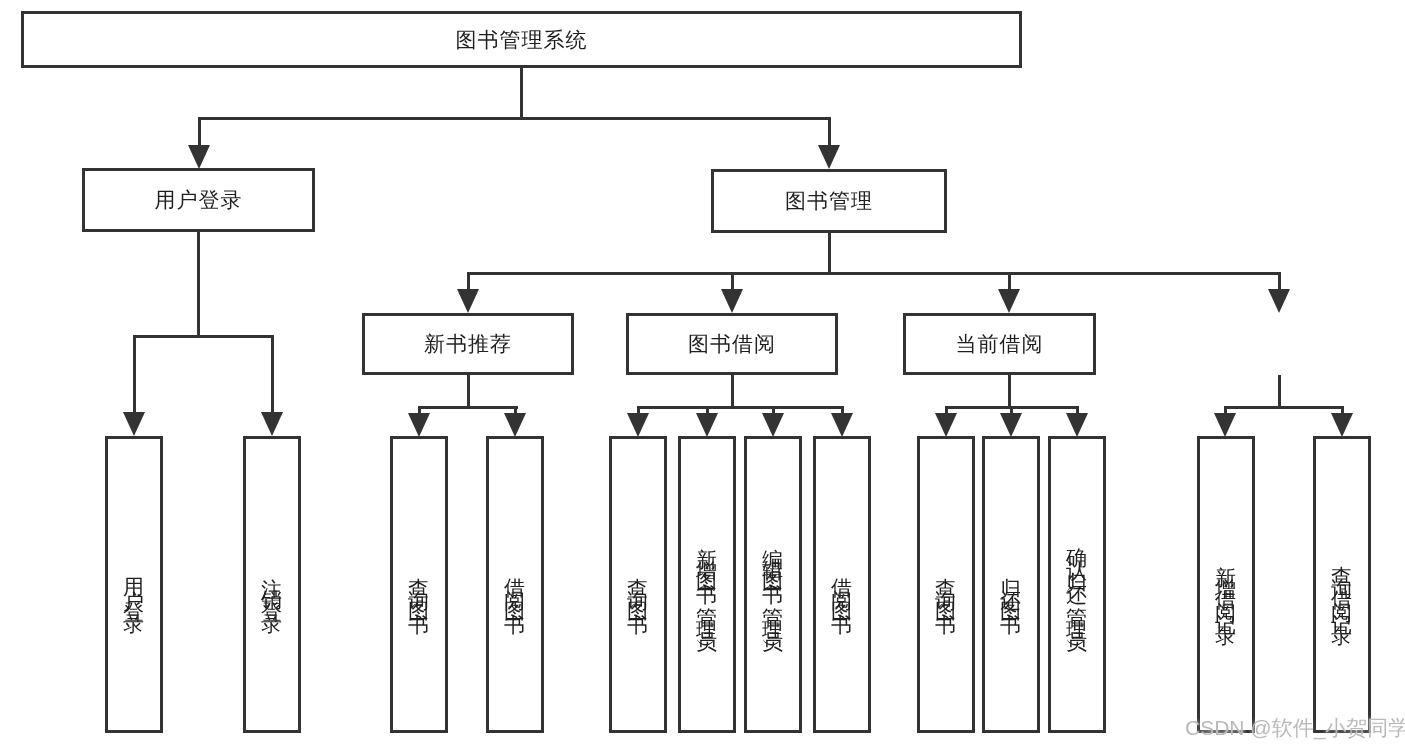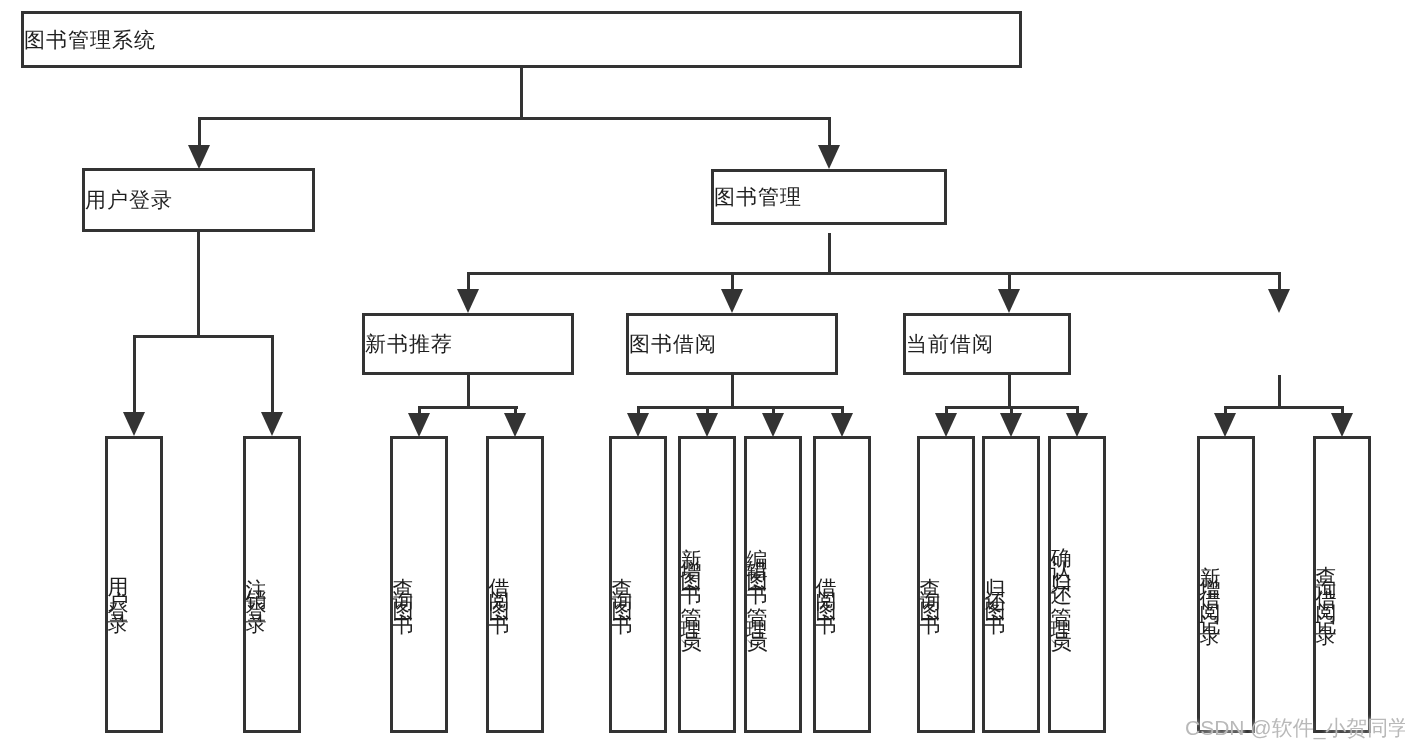--- a/index.html
+++ b/index.html
@@ -3,21 +3,21 @@
 <meta charset="utf-8">
 <style>
   html,body{margin:0;padding:0;background:#ffffff;}
   .canvas{
     position:relative;width:1405px;height:747px;background:#ffffff;
     font-family:"Liberation Sans","DejaVu Sans",sans-serif;
     color:#1f1f1f;overflow:hidden;
   }
   .box{
     position:absolute;box-sizing:border-box;background:#ffffff;
-    border:3px solid #333333;display:flex;align-items:center;
+    border:3px solid #333333;display:flex;align-items:center;justify-content:center;
   }
   .hbox span{font-size:21px;letter-spacing:1px;color:#1f1f1f;white-space:nowrap;}
   .vbox span{
     writing-mode:vertical-rl;text-orientation:mixed;
     font-size:21px;line-height:1;letter-spacing:12px;color:#1f1f1f;
   }
   .vline{position:absolute;width:3px;background:#333333;}
   .hline{position:absolute;height:3px;background:#333333;}
   .arr{
     position:absolute;width:0;height:0;
@@ -42,21 +42,21 @@
   <div class="vline" style="left:520px;top:68px;height:50px;"></div>
   <div class="hline" style="left:198px;top:117px;width:633px;"></div>
   <div class="vline" style="left:198px;top:117px;height:31px;"></div>
   <div class="arr" style="left:188px;top:145px;"></div>
   <div class="vline" style="left:828px;top:117px;height:31px;"></div>
   <div class="arr" style="left:818px;top:145px;"></div>
 
   <div class="box hbox" style="left:82px;top:168px;width:233px;height:64px;">
     <span>用户登录</span>
   </div>
-  <div class="box hbox" style="left:711px;top:169px;width:236px;height:56px;">
+  <div class="box hbox" style="left:711px;top:169px;width:236px;height:64px;">
     <span>图书管理</span>
   </div>
 
   <div class="vline" style="left:197px;top:232px;height:106px;"></div>
   <div class="hline" style="left:133px;top:335px;width:141px;"></div>
   <div class="vline" style="left:133px;top:335px;height:79px;"></div>
   <div class="arr" style="left:123px;top:412px;"></div>
   <div class="vline" style="left:271px;top:335px;height:79px;"></div>
   <div class="arr" style="left:261px;top:412px;"></div>
 
@@ -70,21 +70,21 @@
   <div class="arr" style="left:998px;top:289px;"></div>
   <div class="vline" style="left:1278px;top:272px;height:19px;"></div>
   <div class="arr" style="left:1268px;top:289px;"></div>
 
   <div class="box hbox" style="left:626px;top:313px;width:212px;height:62px;">
     <span>图书借阅</span>
   </div>
   <div class="box hbox" style="left:362px;top:313px;width:212px;height:62px;">
     <span>新书推荐</span>
   </div>
-  <div class="box hbox" style="left:903px;top:313px;width:168px;height:62px;font-family:Liberation Mono, monospace;">
+  <div class="box hbox" style="left:903px;top:313px;width:193px;height:62px;font-family:Liberation Mono, monospace;">
     <span>当前借阅</span>
   </div>
 
   <div class="vline" style="left:467px;top:375px;height:33px;"></div>
   <div class="hline" style="left:418px;top:406px;width:100px;"></div>
   <div class="vline" style="left:418px;top:406px;height:9px;"></div>
   <div class="arr" style="left:408px;top:413px;"></div>
   <div class="vline" style="left:514px;top:406px;height:9px;"></div>
   <div class="arr" style="left:504px;top:413px;"></div>
 

